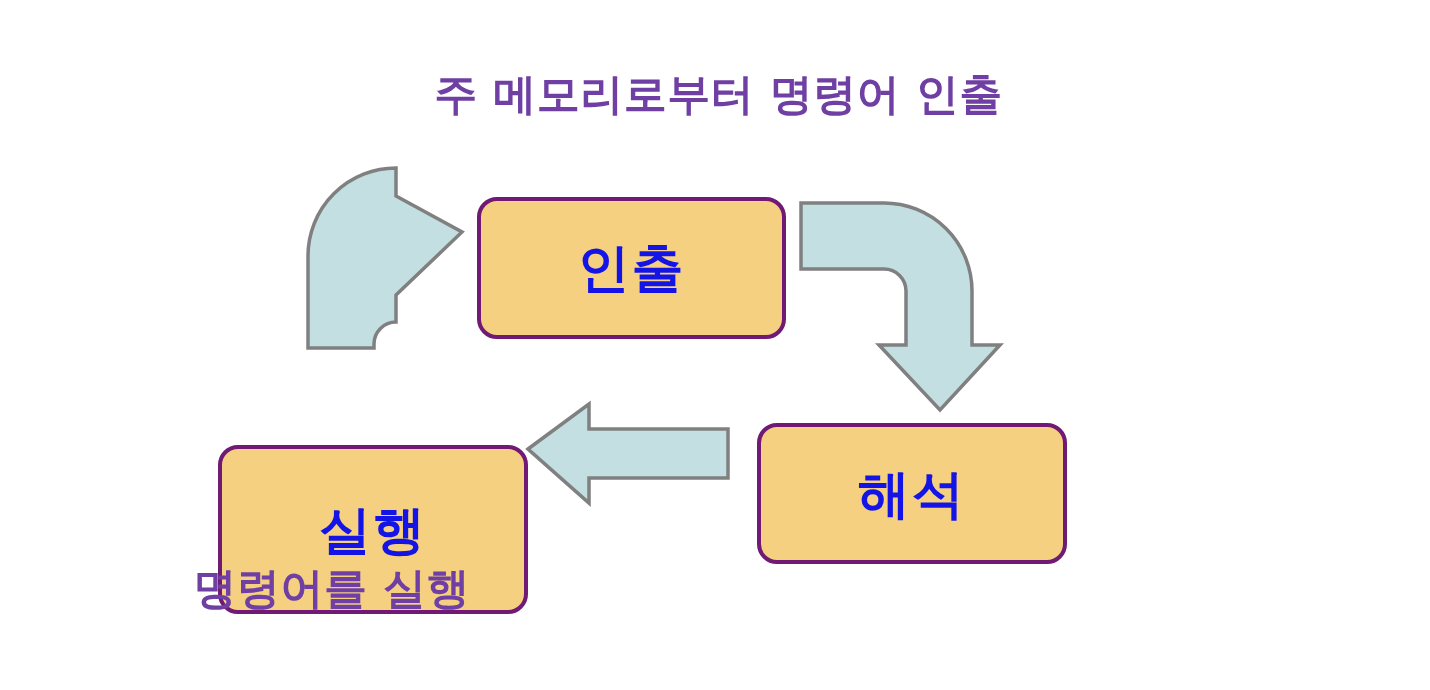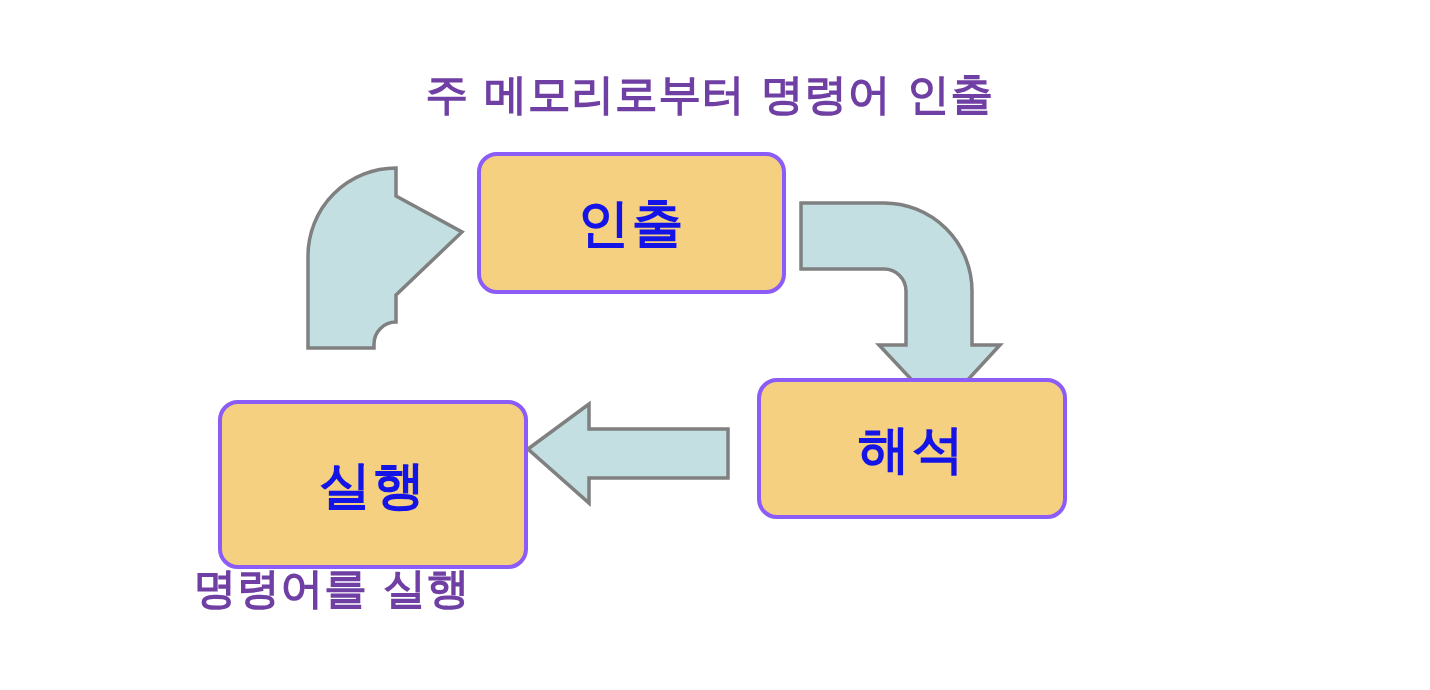--- a/index.html
+++ b/index.html
@@ -24,21 +24,21 @@
     color: #6f3fa3;
     font-family: "DejaVu Sans", "Liberation Sans", sans-serif;
     font-weight: 700;
     font-size: 43px;
     line-height: 1.05;
     letter-spacing: 0.5px;
     white-space: nowrap;
     user-select: none;
   }
   #note-top {
-    left: 4px;
+    left: 13px;
     top: 72px;
     width: 1411px;
     text-align: center;
   }
   #note-bottom-left {
     left: 10px;
     top: 566px;
     width: 460px;
     text-align: right;
   }
@@ -46,26 +46,27 @@
     left: 880px;
     top: 566px;
     width: 540px;
     text-align: center;
   }
   
   .stage {
     position: absolute;
     box-sizing: border-box;
     background: #f5d081;
-    border: 4px solid #8b5cf6;
+    border: 4px solid #701a75;
     border-radius: 20px;
     display: flex;
     align-items: center;
     justify-content: center;
     user-select: none;
+    margin-top: 45px;
   }
   .stage-label {
     color: #1414e6;
     font-family: "DejaVu Sans", "Liberation Sans", sans-serif;
     font-weight: 700;
     font-size: 52px;
     letter-spacing: 2px;
     line-height: 1;
     white-space: nowrap;
   }

